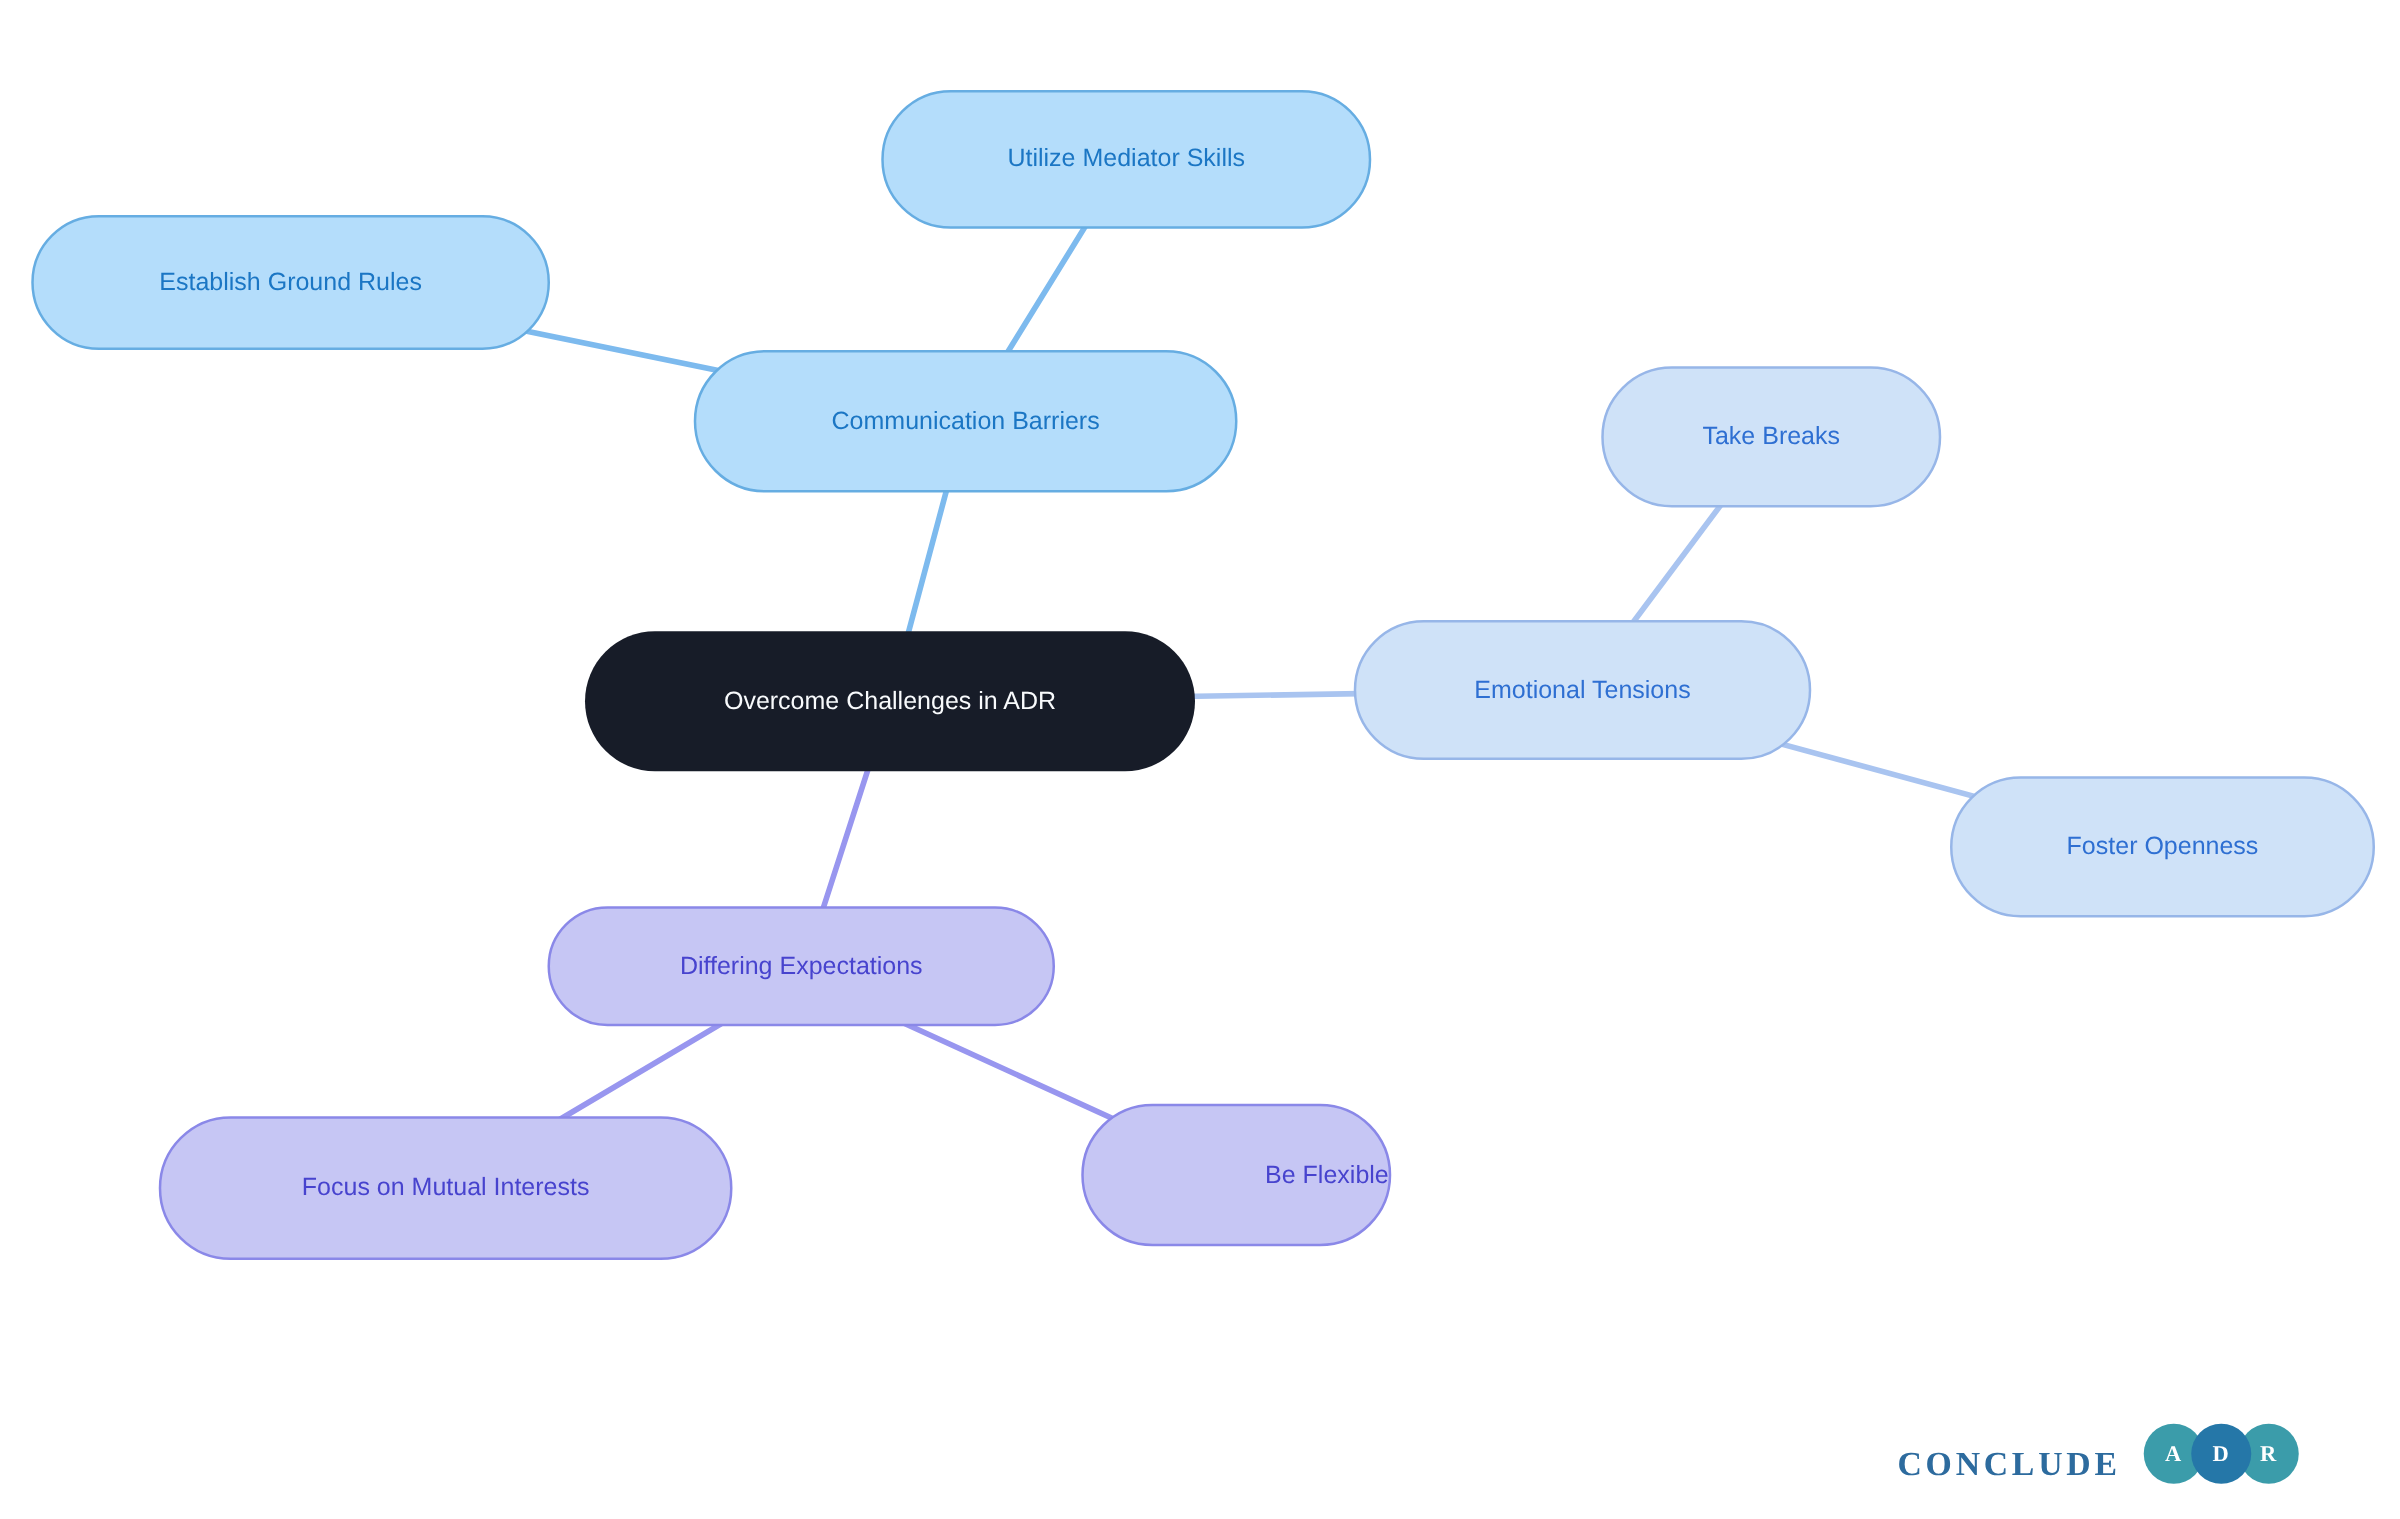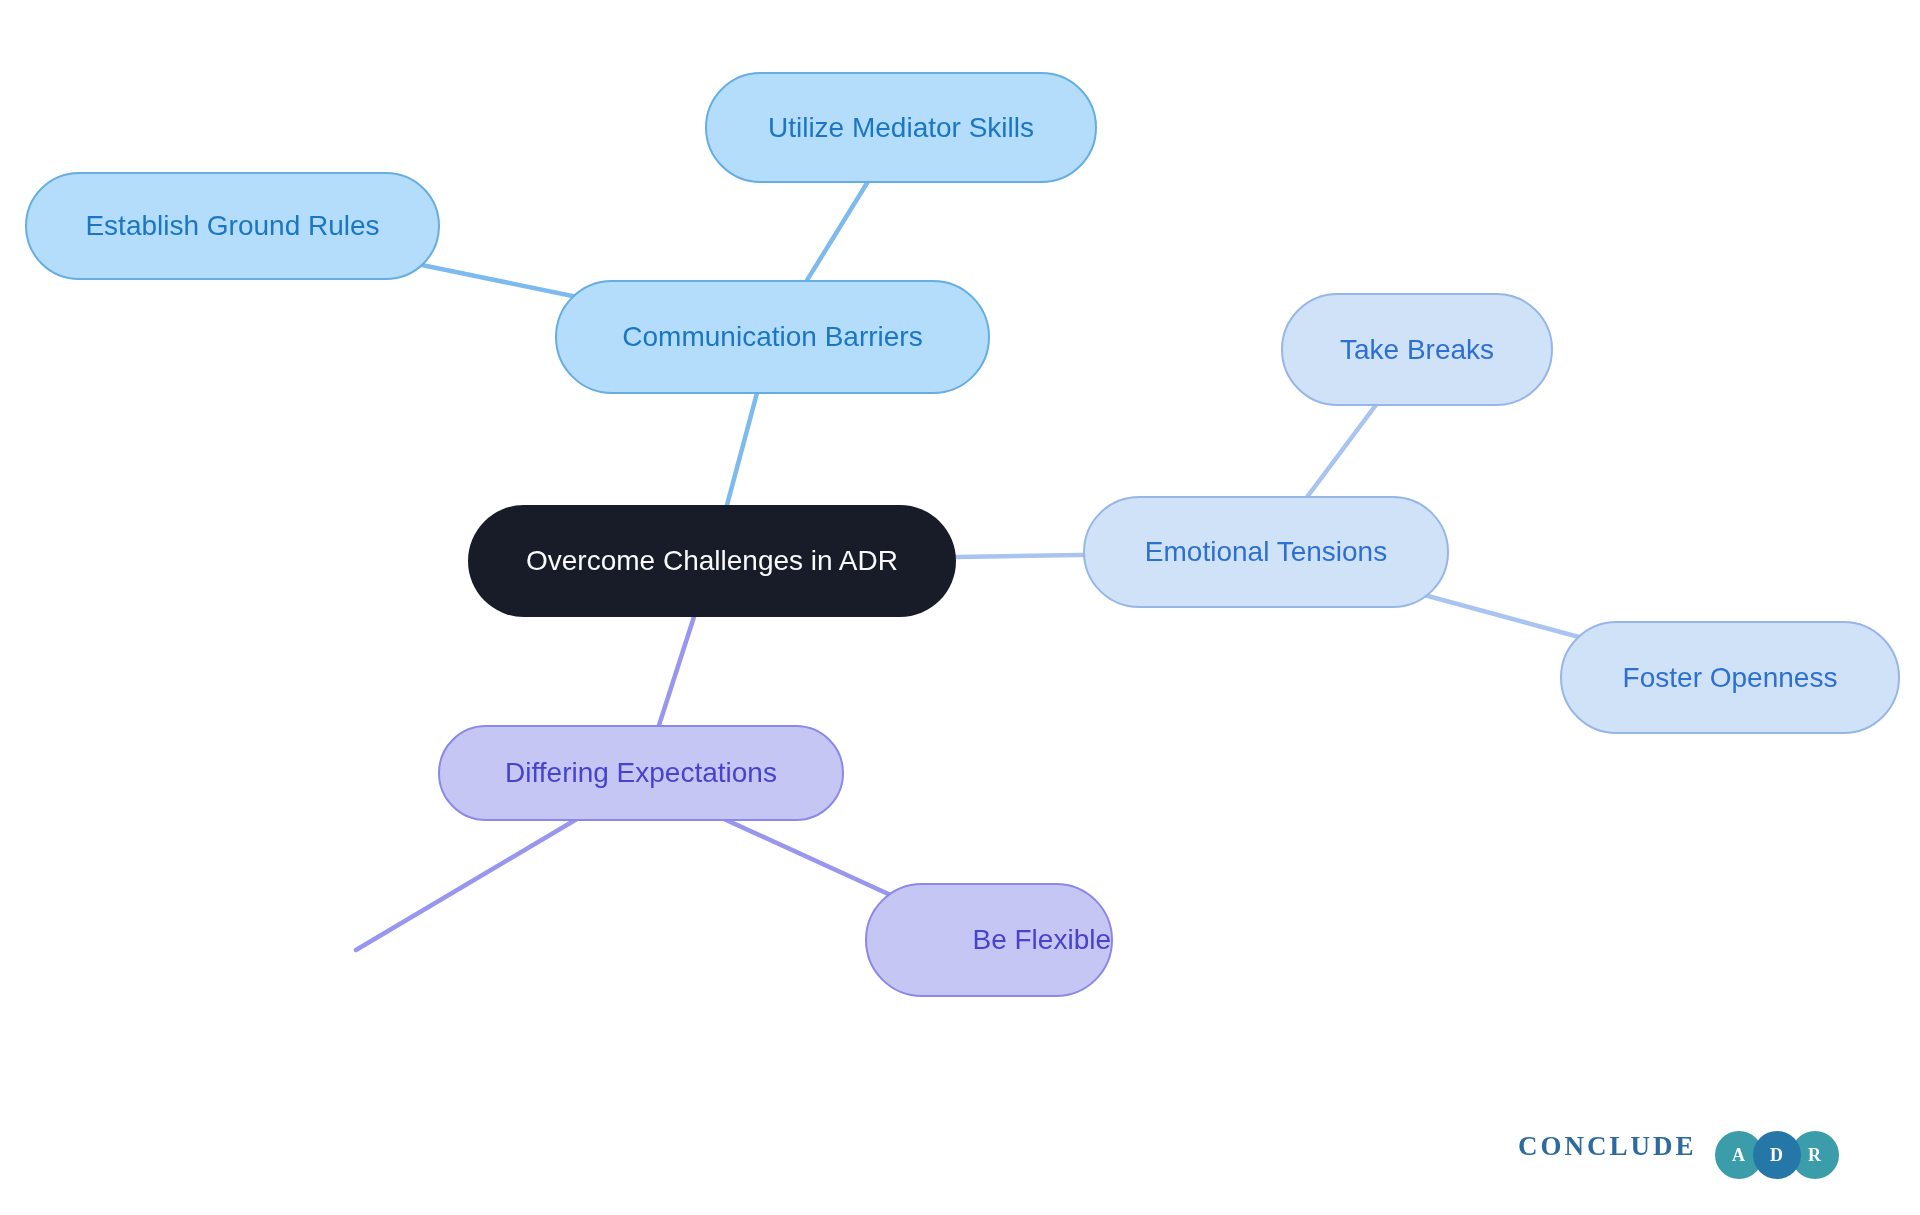--- a/index.html
+++ b/index.html
@@ -23,21 +23,21 @@
     width: 1920px; height: 1215px;
     z-index: 0;
   }
   .node {
     position: absolute;
     z-index: 1;
     display: flex;
     align-items: center;
     justify-content: center;
     border-radius: 60px;
-    font-size: 28px;
+    font-size: 20px;
     white-space: nowrap;
     box-sizing: border-box;
   }
   .node-central {
     left: 468px; top: 505px; width: 488px; height: 112px;
     background: #171c28;
     color: #f8fafc;
     border: none;
   }
   .fam-comm {
@@ -65,21 +65,21 @@
   .node-differing  { left: 438px;  top: 725px; width: 406px; height: 96px; }
   .node-focus      { left: 127px;  top: 893px; width: 459px; height: 115px; }
   .node-flexible   { left: 865px;  top: 883px; width: 248px; height: 114px; justify-content: flex-end; }
 
   .logo {
     position: absolute;
     left: 1518px;
     top: 1131px;
     height: 56px;
     display: flex;
-    align-items: flex-start;
+    align-items: flex-end;
     z-index: 2;
   }
   .logo-wordmark {
     font-family: "Liberation Serif", "DejaVu Serif", serif;
     font-weight: bold;
     font-size: 27px;
     letter-spacing: 3px;
     color: #2d6b9e;
     margin-right: 18px;
   }
@@ -144,20 +144,23 @@
   <div class="node fam-emotional node-take">
     <span>Take Breaks</span>
   </div>
   <div class="node fam-emotional node-foster">
     <span>Foster Openness</span>
   </div>
 
   <div class="node fam-differing node-differing">
     <span>Differing Expectations</span>
   </div>
+  <div class="node fam-differing node-focus">
+    <span>Focus on Mutual Interests</span>
+  </div>
   <div class="node fam-differing node-flexible">
     <span>Be Flexible</span>
   </div>
 
   <div class="logo">
     <span class="logo-wordmark">CONCLUDE</span>
     <span class="logo-badges">
       <span class="badge badge-a">A</span>
       <span class="badge badge-d">D</span>
       <span class="badge badge-r">R</span>

